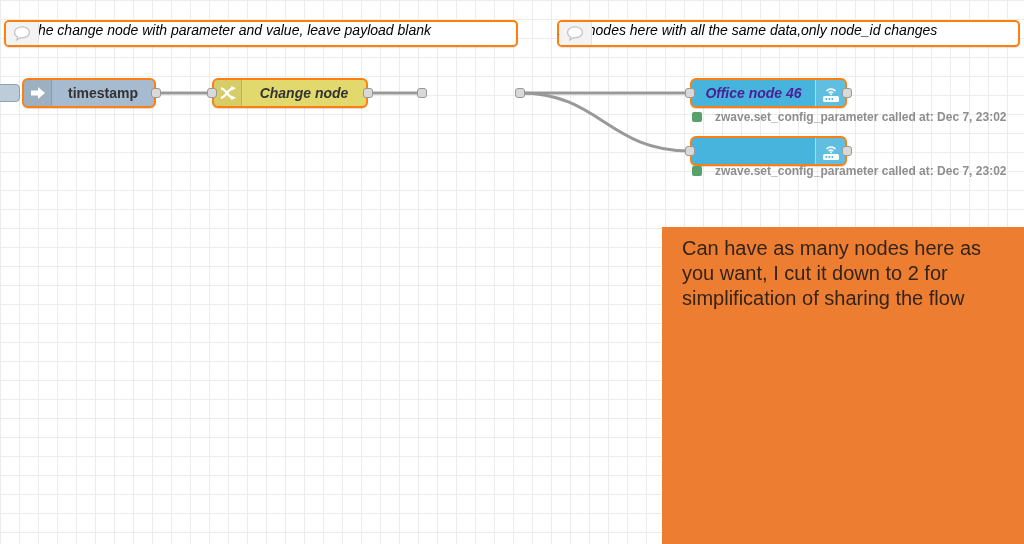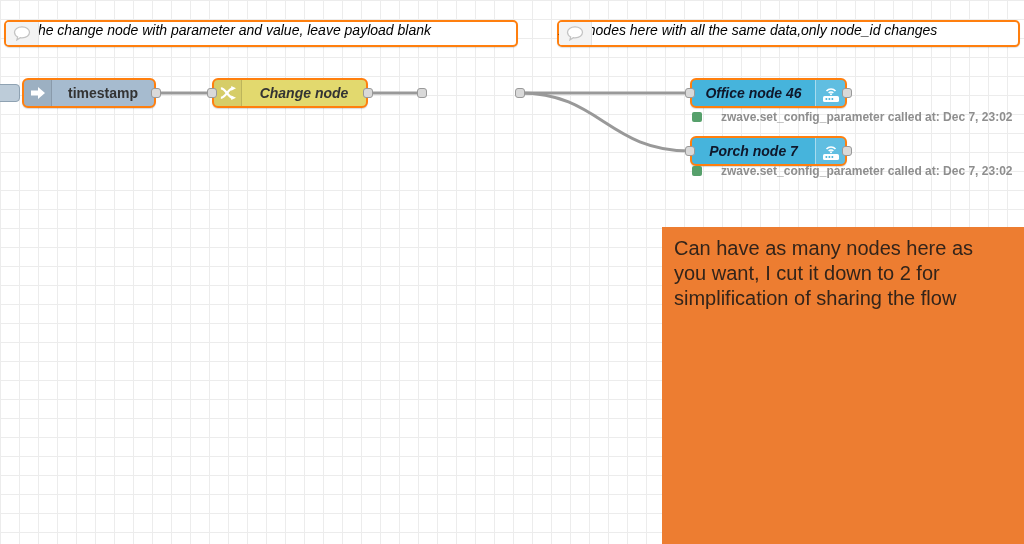--- a/index.html
+++ b/index.html
@@ -76,41 +76,41 @@
   .split-node { left:422px; top:78px; width:98px; }
 
   
   .blue { background:#46b4dc; width:157px; left:690px; }
   .blue .icon-sec {
     position:absolute; right:0; top:0; bottom:0; width:30px;
     background:rgba(255,255,255,0.14); border-left:1px solid rgba(255,255,255,0.45);
     border-radius:0 4px 4px 0;
     display:flex; align-items:center; justify-content:center;
   }
-  .blue .label { left:0; right:30px; font-style:italic; color:#0f172a; }
+  .blue .label { left:0; right:30px; font-style:italic; color:#4c1d95; }
   .office-node { top:78px; }
   .porch-node { top:136px; }
 
   
   .port {
     position:absolute; width:10px; height:10px; z-index:3;
     background:#d9d9d9; border:1px solid #999; border-radius:3px;
   }
 
   
-  .status { position:absolute; z-index:2; display:flex; align-items:center; gap:19px; }
+  .status { position:absolute; z-index:2; display:flex; align-items:center; gap:13px; }
   .status-dot { width:10px; height:10px; border-radius:2px; background:#56a06b; }
   .status-text { font-size:12px; font-weight:bold; color:#8e8e8e; white-space:nowrap; }
 
   
   .note {
     position:absolute; left:662px; top:227px; right:0; bottom:0; z-index:2;
     background:#ed7d31; color:#33241a;
     font-size:20px; line-height:25px;
-    padding:9px 14px 0 12px;
+    padding:9px 14px 0 20px;
   }
 </style>
 </head>
 <body>
 
 <div class="canvas">
 
   <svg class="wires" viewBox="0 0 1024 544">
     <path d="M156 93 L207 93"></path>
     <path d="M368 93 L422 93"></path>
@@ -181,21 +181,20 @@
     </div>
   </div>
   <div class="port" style="left:685px; top:88px;"></div>
   <div class="port" style="left:842px; top:88px;"></div>
   <div class="status" style="left:692px; top:110px;">
     <div class="status-dot"></div>
     <div class="status-text">zwave.set_config_parameter called at: Dec 7, 23:02</div>
   </div>
 
   <div class="node blue porch-node">
-    <div class="label">Porch node 7</div>
     <div class="icon-sec">
       <svg width="20" height="19" viewBox="0 0 20 19">
         <path d="M5.5 7 a6 6 0 0 1 9 0" stroke="#ffffff" stroke-width="1.6" fill="none"></path>
         <path d="M7.7 9 a3.2 3.2 0 0 1 4.6 0" stroke="#ffffff" stroke-width="1.6" fill="none"></path>
         <circle cx="10" cy="10.3" r="1" fill="#ffffff"></circle>
         <rect x="2" y="12" width="16" height="6" rx="1.6" fill="#ffffff"></rect>
         <circle cx="5.4" cy="15" r="1" fill="#46b4dc"></circle>
         <circle cx="8.4" cy="15" r="1" fill="#46b4dc"></circle>
         <circle cx="11.4" cy="15" r="1" fill="#46b4dc"></circle>
       </svg>

